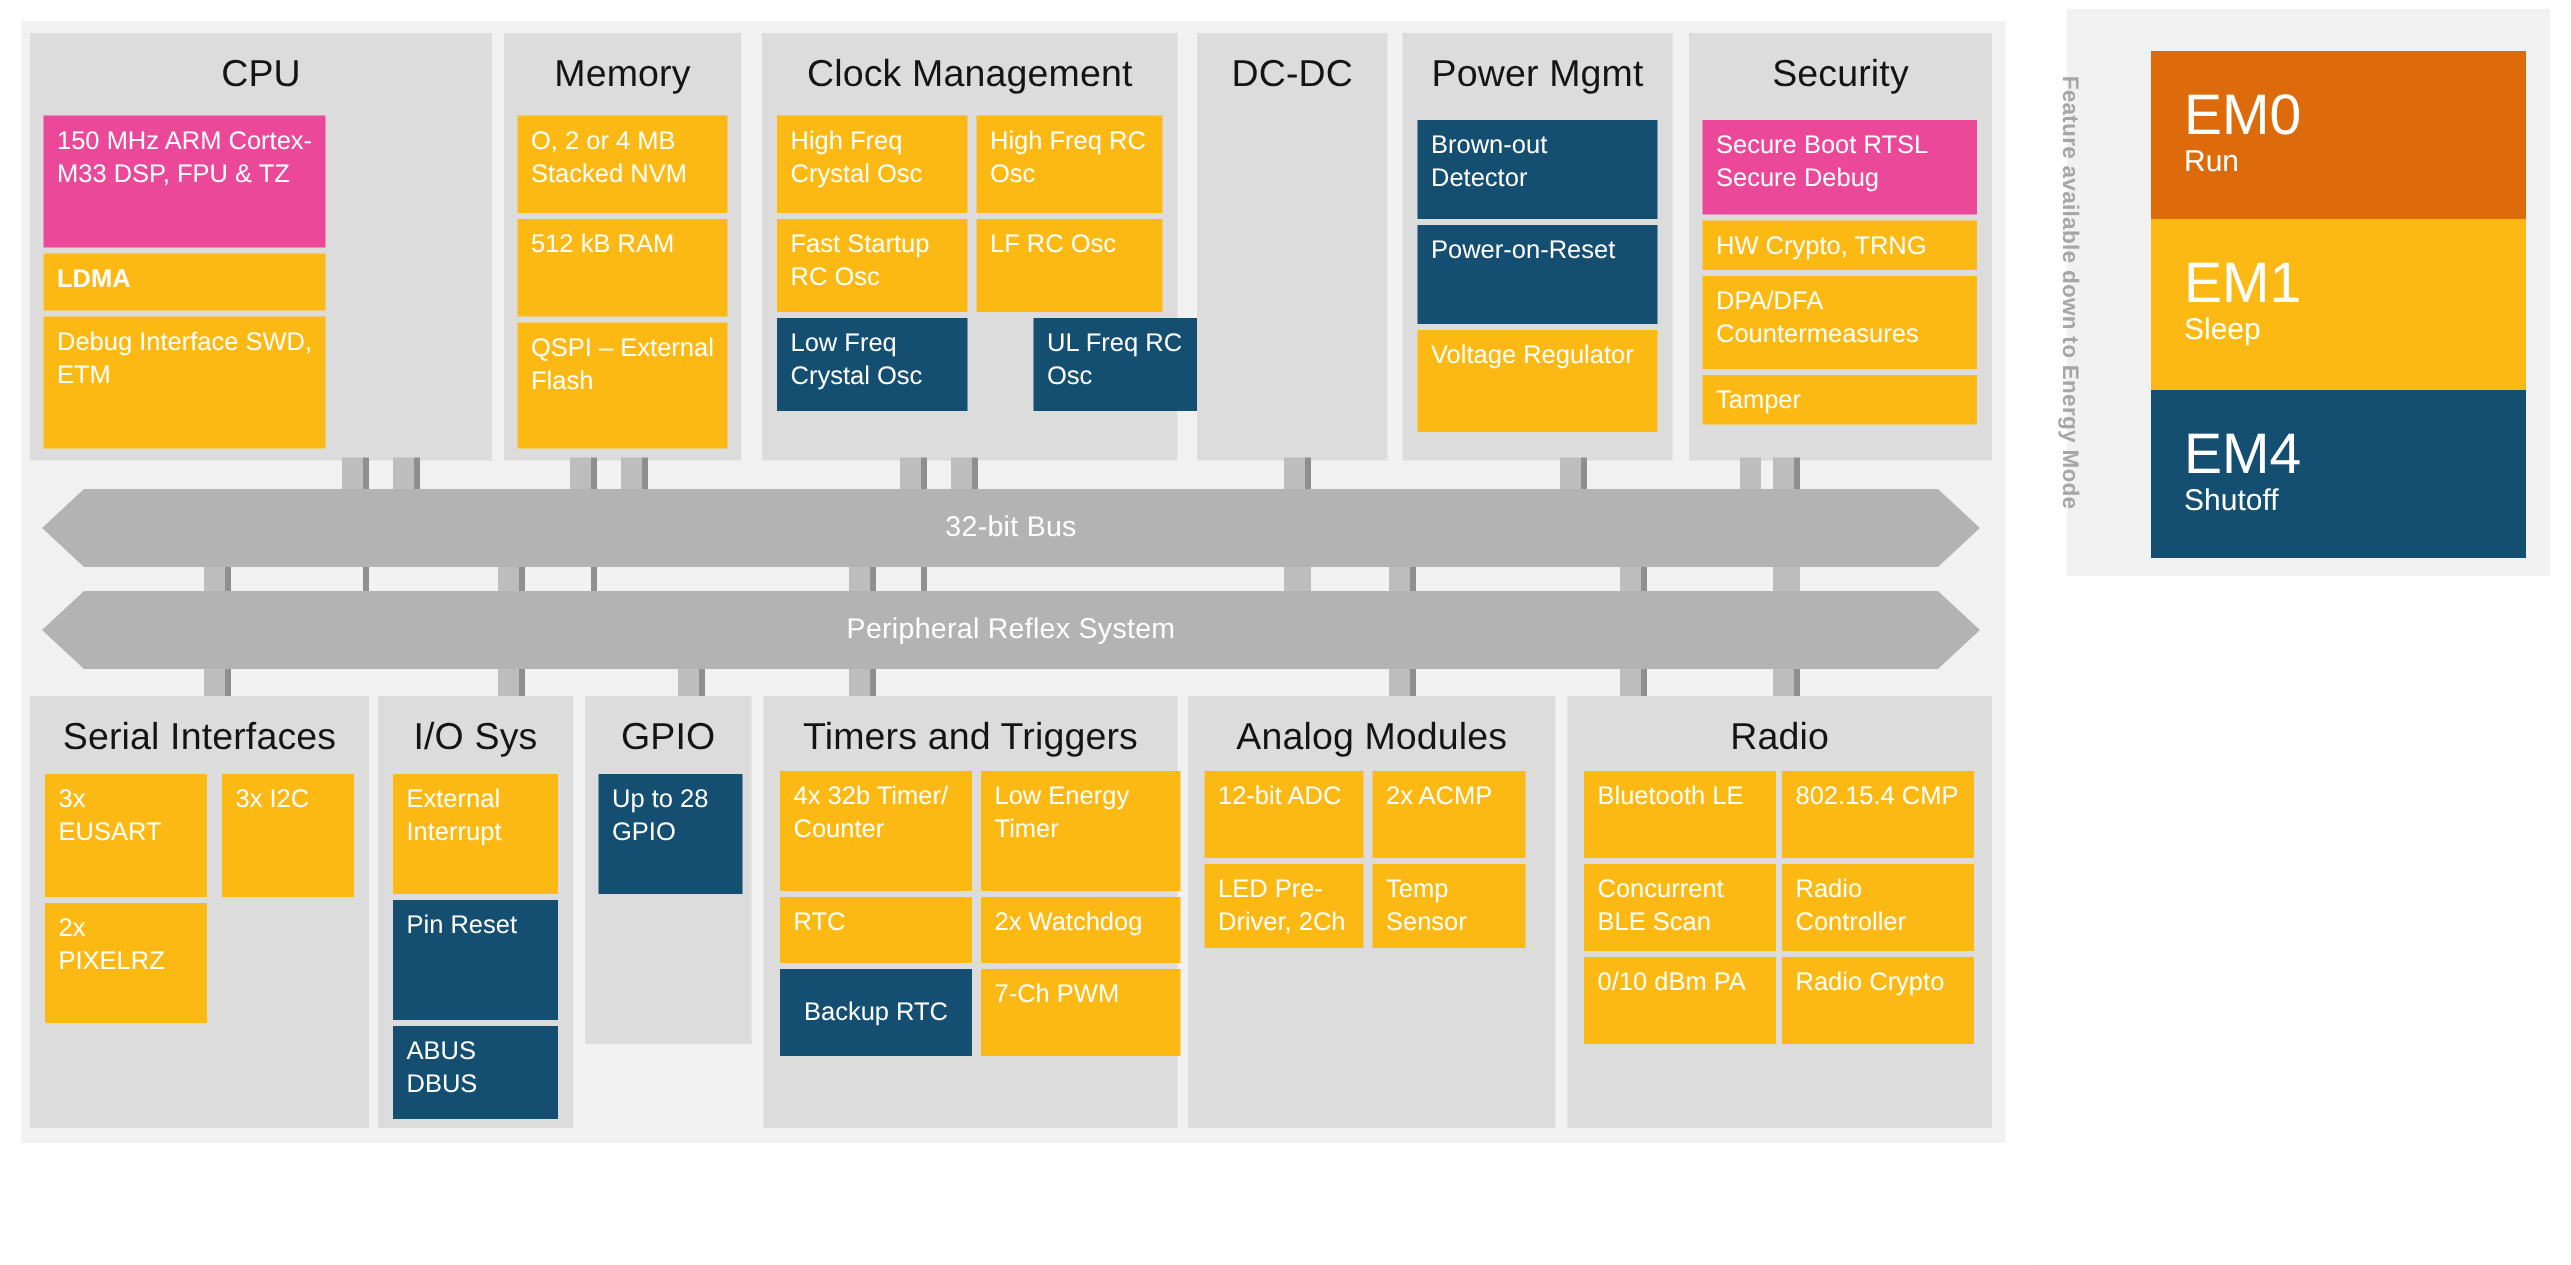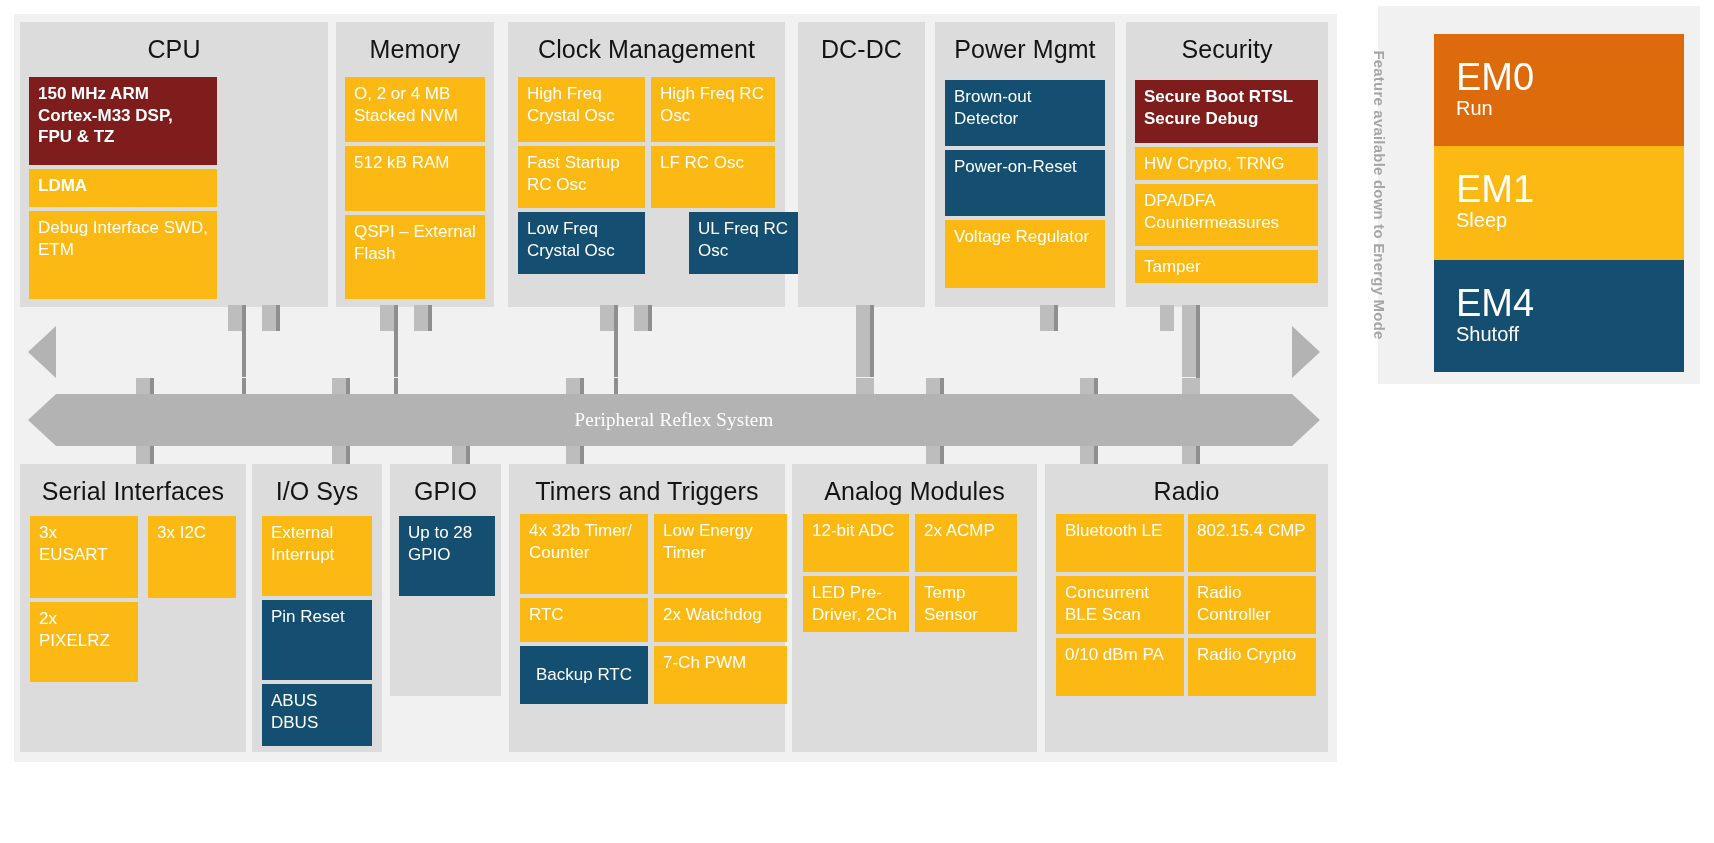--- a/index.html
+++ b/index.html
@@ -15,21 +15,21 @@
     width:100%;text-align:center;color:#141414;
     font-size:25px;line-height:30px;font-weight:400;letter-spacing:.1px;
     padding-top:12px;box-sizing:border-box;
   }
 
   
   .blk{position:absolute;box-sizing:border-box;color:#ffffff;
        font-size:17px;line-height:21.5px;padding:6px 8px 0 9px;
        overflow:hidden;word-wrap:break-word;}
   .blk.y{background:#fdb913;}
-  .blk.o{background:#7f1d1d;font-weight:bold;}
+  .blk.o{background:#ec4899;}
   .blk.b{background:#144e70;}
   .blk.ctr{display:flex;align-items:center;justify-content:center;text-align:center;padding:0 6px;}
   .blk.radiofont{font-size:17px;}
 
   
   .busband{position:absolute;background:#b3b3b3;}
   .busband .buslabel{
     position:absolute;right:0;top:0;width:100%;height:100%;
     display:flex;align-items:center;justify-content:center;
     color:#ffffff;font-size:19px;letter-spacing:.2px;
@@ -126,20 +126,23 @@
   <div class="stub dk" style="left:870px;top:305px;width:4px;height:72px;"></div>
 
   <div class="stub" style="left:1040px;top:305px;width:14px;height:26px;"></div>
   <div class="stub dk" style="left:1054px;top:305px;width:4px;height:26px;"></div>
 
   <div class="stub" style="left:1160px;top:305px;width:14px;height:26px;"></div>
   <div class="stub" style="left:1182px;top:305px;width:14px;height:72px;"></div>
   <div class="stub dk" style="left:1196px;top:305px;width:4px;height:98px;"></div>
 
   <div class="bus-arrow-l" style="left:28px;top:326px;"></div>
+  <div class="busband" style="left:56px;top:326px;width:1236px;height:52px;">
+    <div class="buslabel">32-bit Bus</div>
+  </div>
   <div class="bus-arrow-r" style="left:1292px;top:326px;"></div>
 
   <div style="position:absolute;left:56px;top:378px;width:1236px;height:16px;background:#f1f1f1;"></div>
 
   <div class="stub" style="left:136px;top:378px;width:14px;height:16px;"></div>
   <div class="stub dk" style="left:150px;top:378px;width:4px;height:16px;"></div>
   <div class="stub" style="left:332px;top:378px;width:14px;height:16px;"></div>
   <div class="stub dk" style="left:346px;top:378px;width:4px;height:16px;"></div>
   <div class="stub" style="left:566px;top:378px;width:14px;height:16px;"></div>
   <div class="stub dk" style="left:580px;top:378px;width:4px;height:16px;"></div>
@@ -147,21 +150,21 @@
   <div class="stub dk" style="left:940px;top:378px;width:4px;height:16px;"></div>
   <div class="stub" style="left:1080px;top:378px;width:14px;height:16px;"></div>
   <div class="stub dk" style="left:1094px;top:378px;width:4px;height:16px;"></div>
   <div class="stub" style="left:242px;top:378px;width:4px;height:16px;background:#8f8f8f;"></div>
   <div class="stub" style="left:394px;top:378px;width:4px;height:16px;background:#8f8f8f;"></div>
   <div class="stub" style="left:614px;top:378px;width:4px;height:16px;background:#8f8f8f;"></div>
   <div class="stub" style="left:856px;top:378px;width:18px;height:16px;"></div>
   <div class="stub" style="left:1182px;top:378px;width:18px;height:16px;"></div>
 
   <div class="bus-arrow-l" style="left:28px;top:394px;"></div>
-  <div class="busband" style="left:56px;top:394px;width:1236px;height:52px;font-family:Liberation Serif, serif;">
+  <div class="busband" style="left:56px;top:394px;width:1236px;height:52px;">
     <div class="buslabel">Peripheral Reflex System</div>
   </div>
   <div class="bus-arrow-r" style="left:1292px;top:394px;"></div>
 
   <div class="stub" style="left:136px;top:446px;width:14px;height:20px;"></div>
   <div class="stub dk" style="left:150px;top:446px;width:4px;height:20px;"></div>
   <div class="stub" style="left:332px;top:446px;width:14px;height:20px;"></div>
   <div class="stub dk" style="left:346px;top:446px;width:4px;height:20px;"></div>
   <div class="stub" style="left:452px;top:446px;width:14px;height:20px;"></div>
   <div class="stub dk" style="left:466px;top:446px;width:4px;height:20px;"></div>

